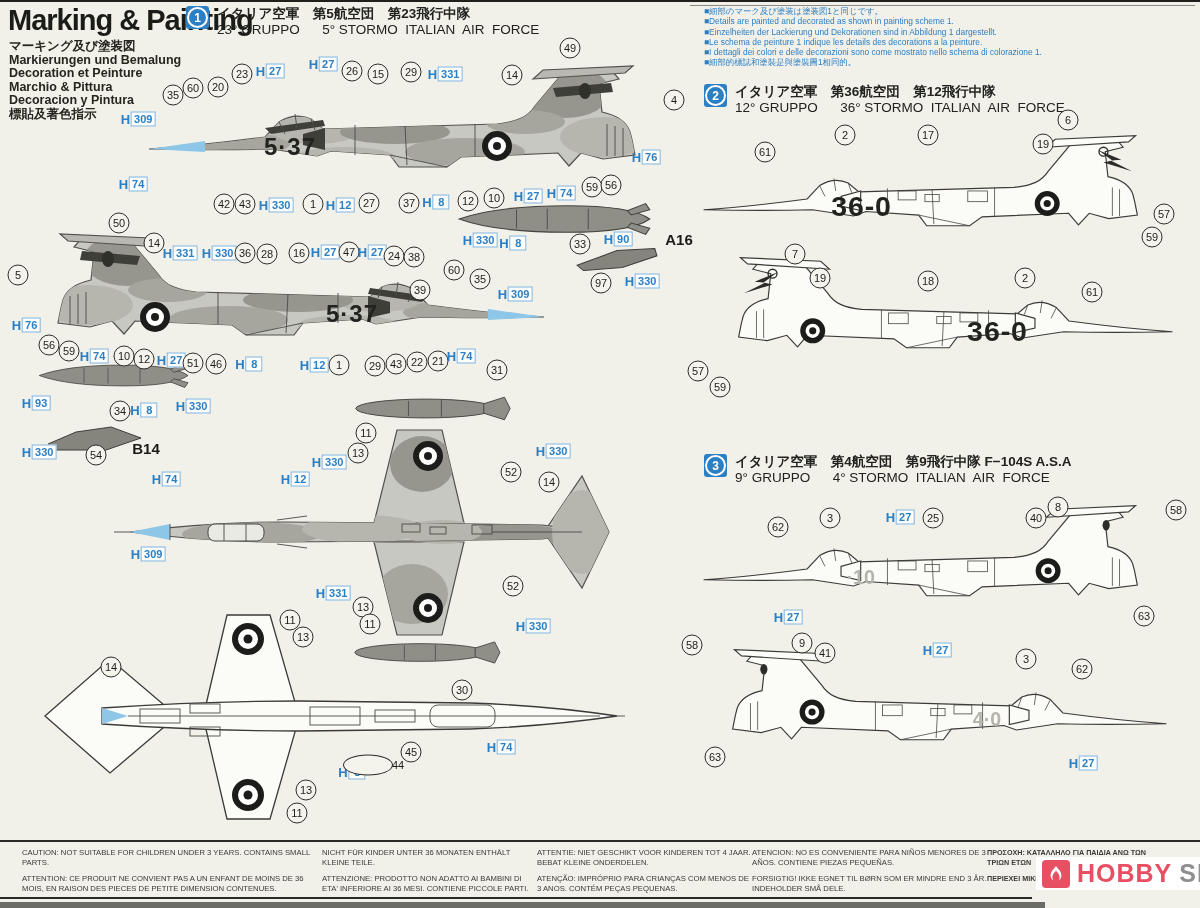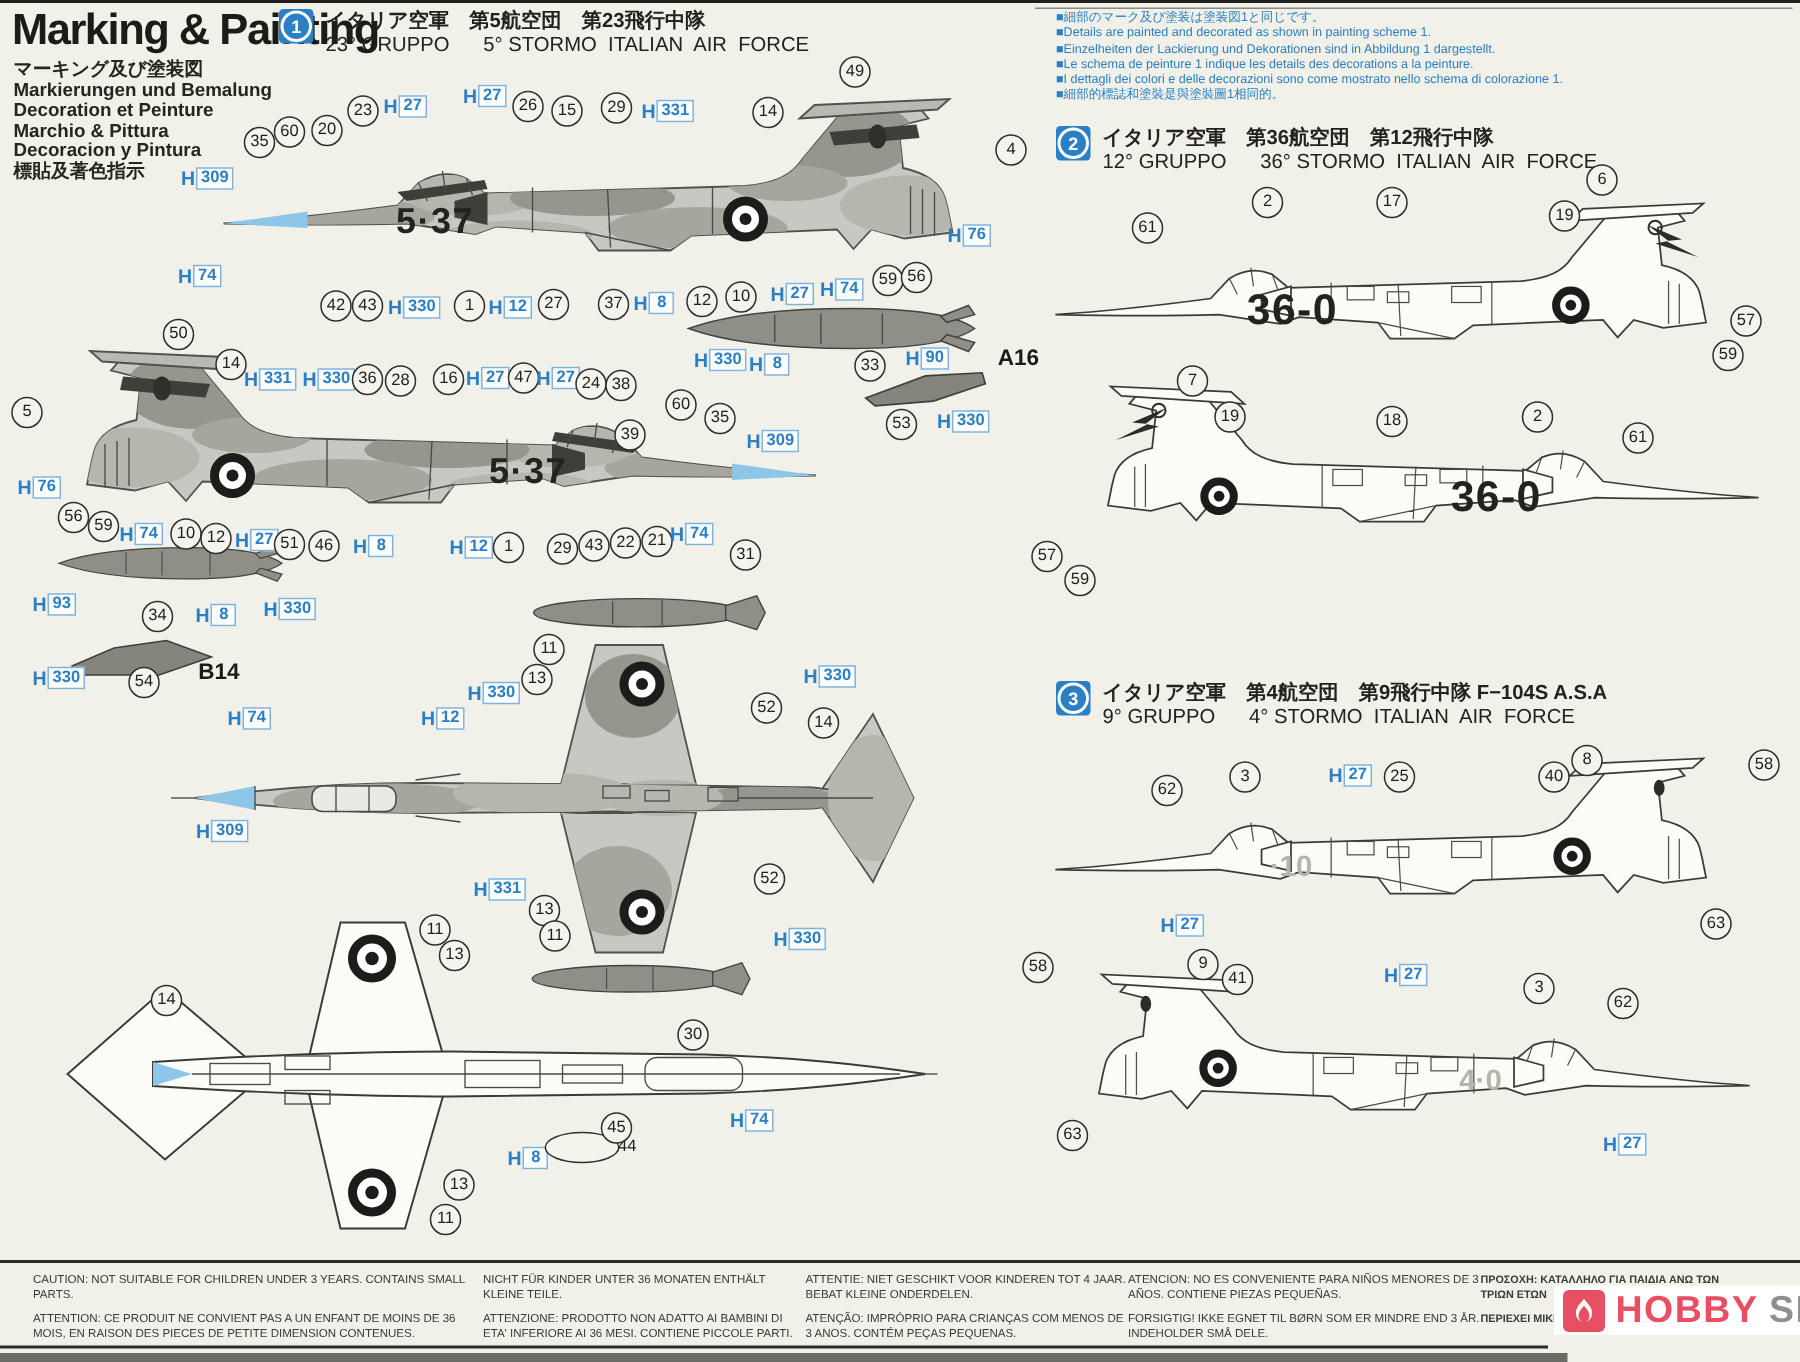--- a/index.html
+++ b/index.html
@@ -407,21 +407,21 @@
       <div class="co co-h" style="left: 513px; top: 243px;">
         <span>H</span>
         <span class="hb">8</span>
       </div>
       <div class="co co-circle" style="left: 580px; top: 244px;">33</div>
       <div class="co co-h" style="left: 618px; top: 239px;">
         <span>H</span>
         <span class="hb">90</span>
       </div>
       <div class="co co-part" style="left: 679px; top: 239px;">A16</div>
-      <div class="co co-circle" style="left: 601px; top: 283px;">53</div>
+      <div class="co co-circle" style="left: 601px; top: 283px;">97</div>
       <div class="co co-h" style="left: 642px; top: 281px;">
         <span>H</span>
         <span class="hb">330</span>
       </div>
       <div class="co co-circle" style="left: 119px; top: 223px;">50</div>
       <div class="co co-circle" style="left: 18px; top: 275px;">5</div>
       <div class="co co-circle" style="left: 154px; top: 243px;">14</div>
       <div class="co co-h" style="left: 180px; top: 253px;">
         <span>H</span>
         <span class="hb">331</span>
@@ -484,21 +484,21 @@
       <div class="co co-circle" style="left: 438px; top: 361px;">21</div>
       <div class="co co-h" style="left: 461px; top: 356px;">
         <span>H</span>
         <span class="hb">74</span>
       </div>
       <div class="co co-circle" style="left: 497px; top: 370px;">31</div>
       <div class="co co-h" style="left: 36px; top: 403px;">
         <span>H</span>
         <span class="hb">93</span>
       </div>
-      <div class="co co-circle" style="left: 105px; top: 411px;">34</div>
+      <div class="co co-circle" style="left: 120px; top: 411px;">34</div>
       <div class="co co-h" style="left: 144px; top: 410px;">
         <span>H</span>
         <span class="hb">8</span>
       </div>
       <div class="co co-h" style="left: 193px; top: 406px;">
         <span>H</span>
         <span class="hb">330</span>
       </div>
       <div class="co co-h" style="left: 39px; top: 452px;">
         <span>H</span>
@@ -542,21 +542,21 @@
       <div class="co co-circle" style="left: 111px; top: 667px;">14</div>
       <div class="co co-h" style="left: 533px; top: 626px;">
         <span>H</span>
         <span class="hb">330</span>
       </div>
       <div class="co co-circle" style="left: 462px; top: 690px;">30</div>
       <div class="co co-h" style="left: 352px; top: 772px;">
         <span>H</span>
         <span class="hb">8</span>
       </div>
-      <div class="co co-circle" style="left: 388px; top: 765px; padding-left: 48px;">44</div>
+      <div class="co co-circle" style="left: 368px; top: 765px; padding-left: 48px;">44</div>
       <div class="co co-circle" style="left: 411px; top: 752px;">45</div>
       <div class="co co-h" style="left: 501px; top: 747px;">
         <span>H</span>
         <span class="hb">74</span>
       </div>
       <div class="co co-circle" style="left: 306px; top: 790px;">13</div>
       <div class="co co-circle" style="left: 297px; top: 813px;">11</div>
       <div class="co co-circle" style="left: 765px; top: 152px;">61</div>
       <div class="co co-circle" style="left: 845px; top: 135px;">2</div>
       <div class="co co-circle" style="left: 928px; top: 135px;">17</div>

